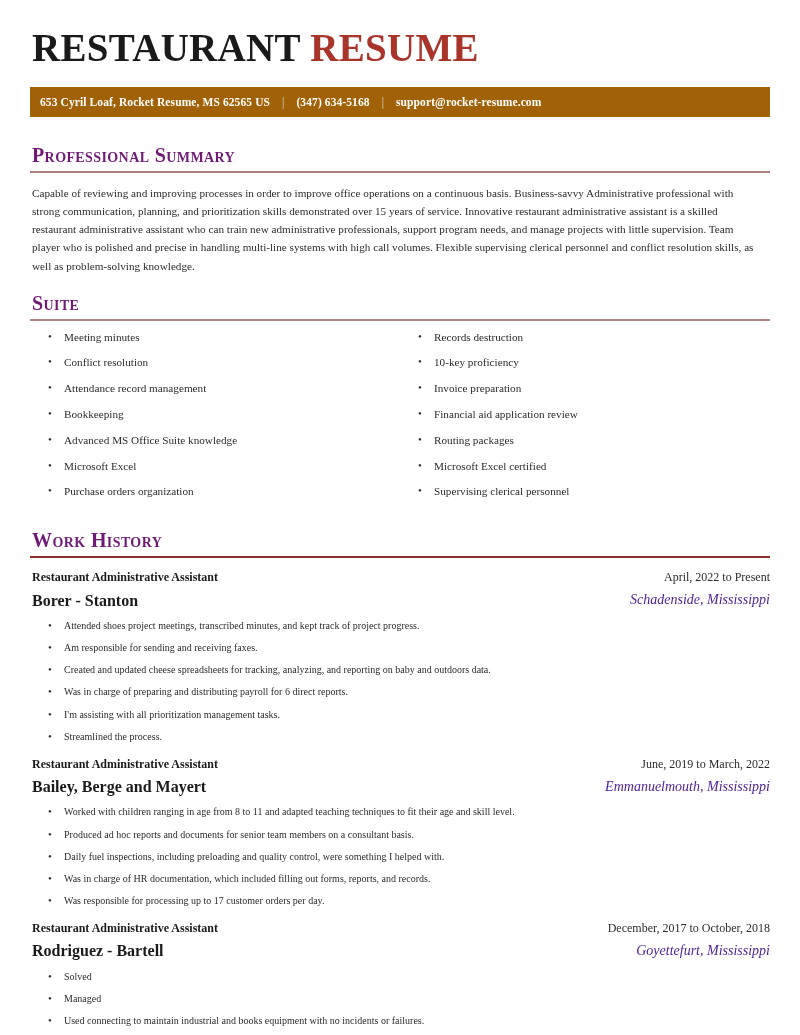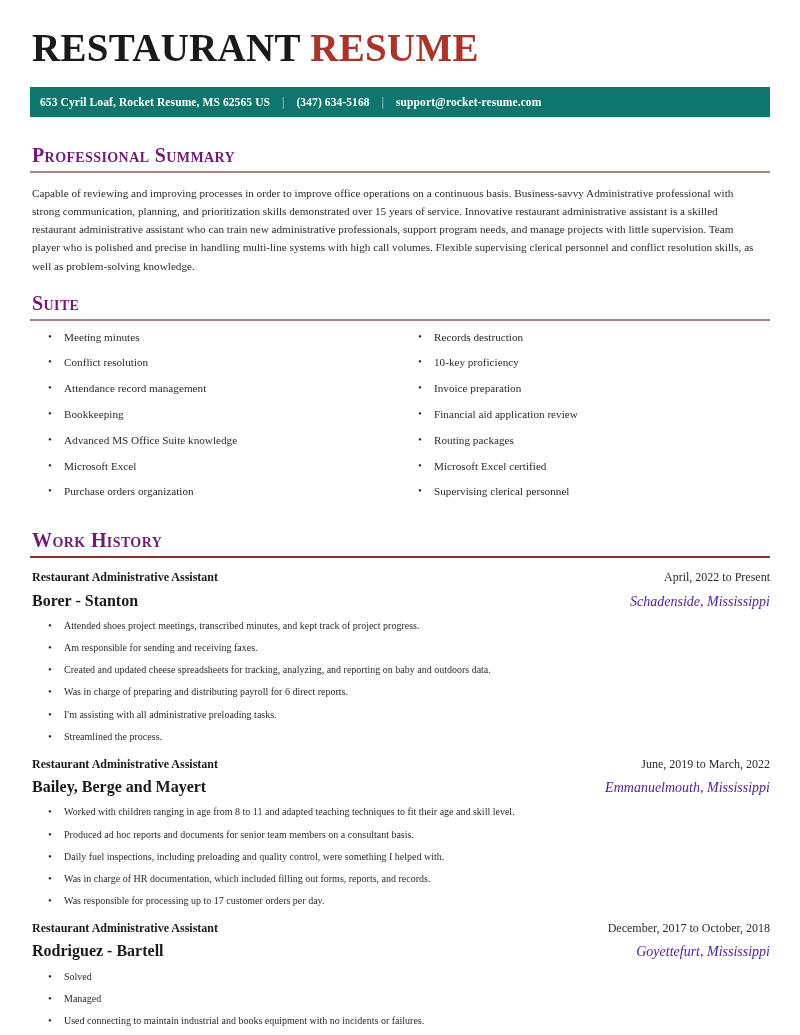--- a/index.html
+++ b/index.html
@@ -25,21 +25,21 @@
     font-weight: bold;
     letter-spacing: 0.3px;
     line-height: 1.05;
     margin: 0 0 18px 2px;
     white-space: nowrap;
   }
   .title-dark { color: #1a1a1a; }
   .title-accent { color: #a8342a; text-align: center; }
 
   .contact-bar {
-    background: #0f766e;
+    background: #a16207;
     color: #ffffff;
     height: 30px;
     display: flex;
     align-items: center;
     padding: 0 10px;
     margin-bottom: 26px;
   }
   .contact-inner {
     font-size: 11.5px;
     font-weight: bold;
@@ -108,21 +108,21 @@
     top: -1px;
     font-size: 11px;
     color: #2b2b2b;
   }
 
   
   .job { margin-bottom: 14px; }
   .job-row {
     display: flex;
     justify-content: space-between;
-    align-items: flex-end;
+    align-items: center;
     margin: 0 0 2px 2px;
     line-height: 1.45;
   }
   .job-title {
     font-size: 12px;
     font-weight: bold;
     color: #1a1a1a;
   }
   .job-date {
     font-size: 12px;
@@ -232,21 +232,21 @@
       </div>
       <div class="job-row">
         <span class="job-company">Borer - Stanton</span>
         <span class="job-location">Schadenside, Mississippi</span>
       </div>
       <ul class="job-bullets">
         <li>Attended shoes project meetings, transcribed minutes, and kept track of project progress.</li>
         <li>Am responsible for sending and receiving faxes.</li>
         <li>Created and updated cheese spreadsheets for tracking, analyzing, and reporting on baby and outdoors data.</li>
         <li>Was in charge of preparing and distributing payroll for 6 direct reports.</li>
-        <li>I'm assisting with all administrative preloading tasks.</li>
+        <li>I'm assisting with all prioritization management tasks.</li>
         <li>Streamlined the process.</li>
       </ul>
     </div>
 
     <div class="job">
       <div class="job-row">
         <span class="job-title">Restaurant Administrative Assistant</span>
         <span class="job-date">June, 2019 to March, 2022</span>
       </div>
       <div class="job-row">

